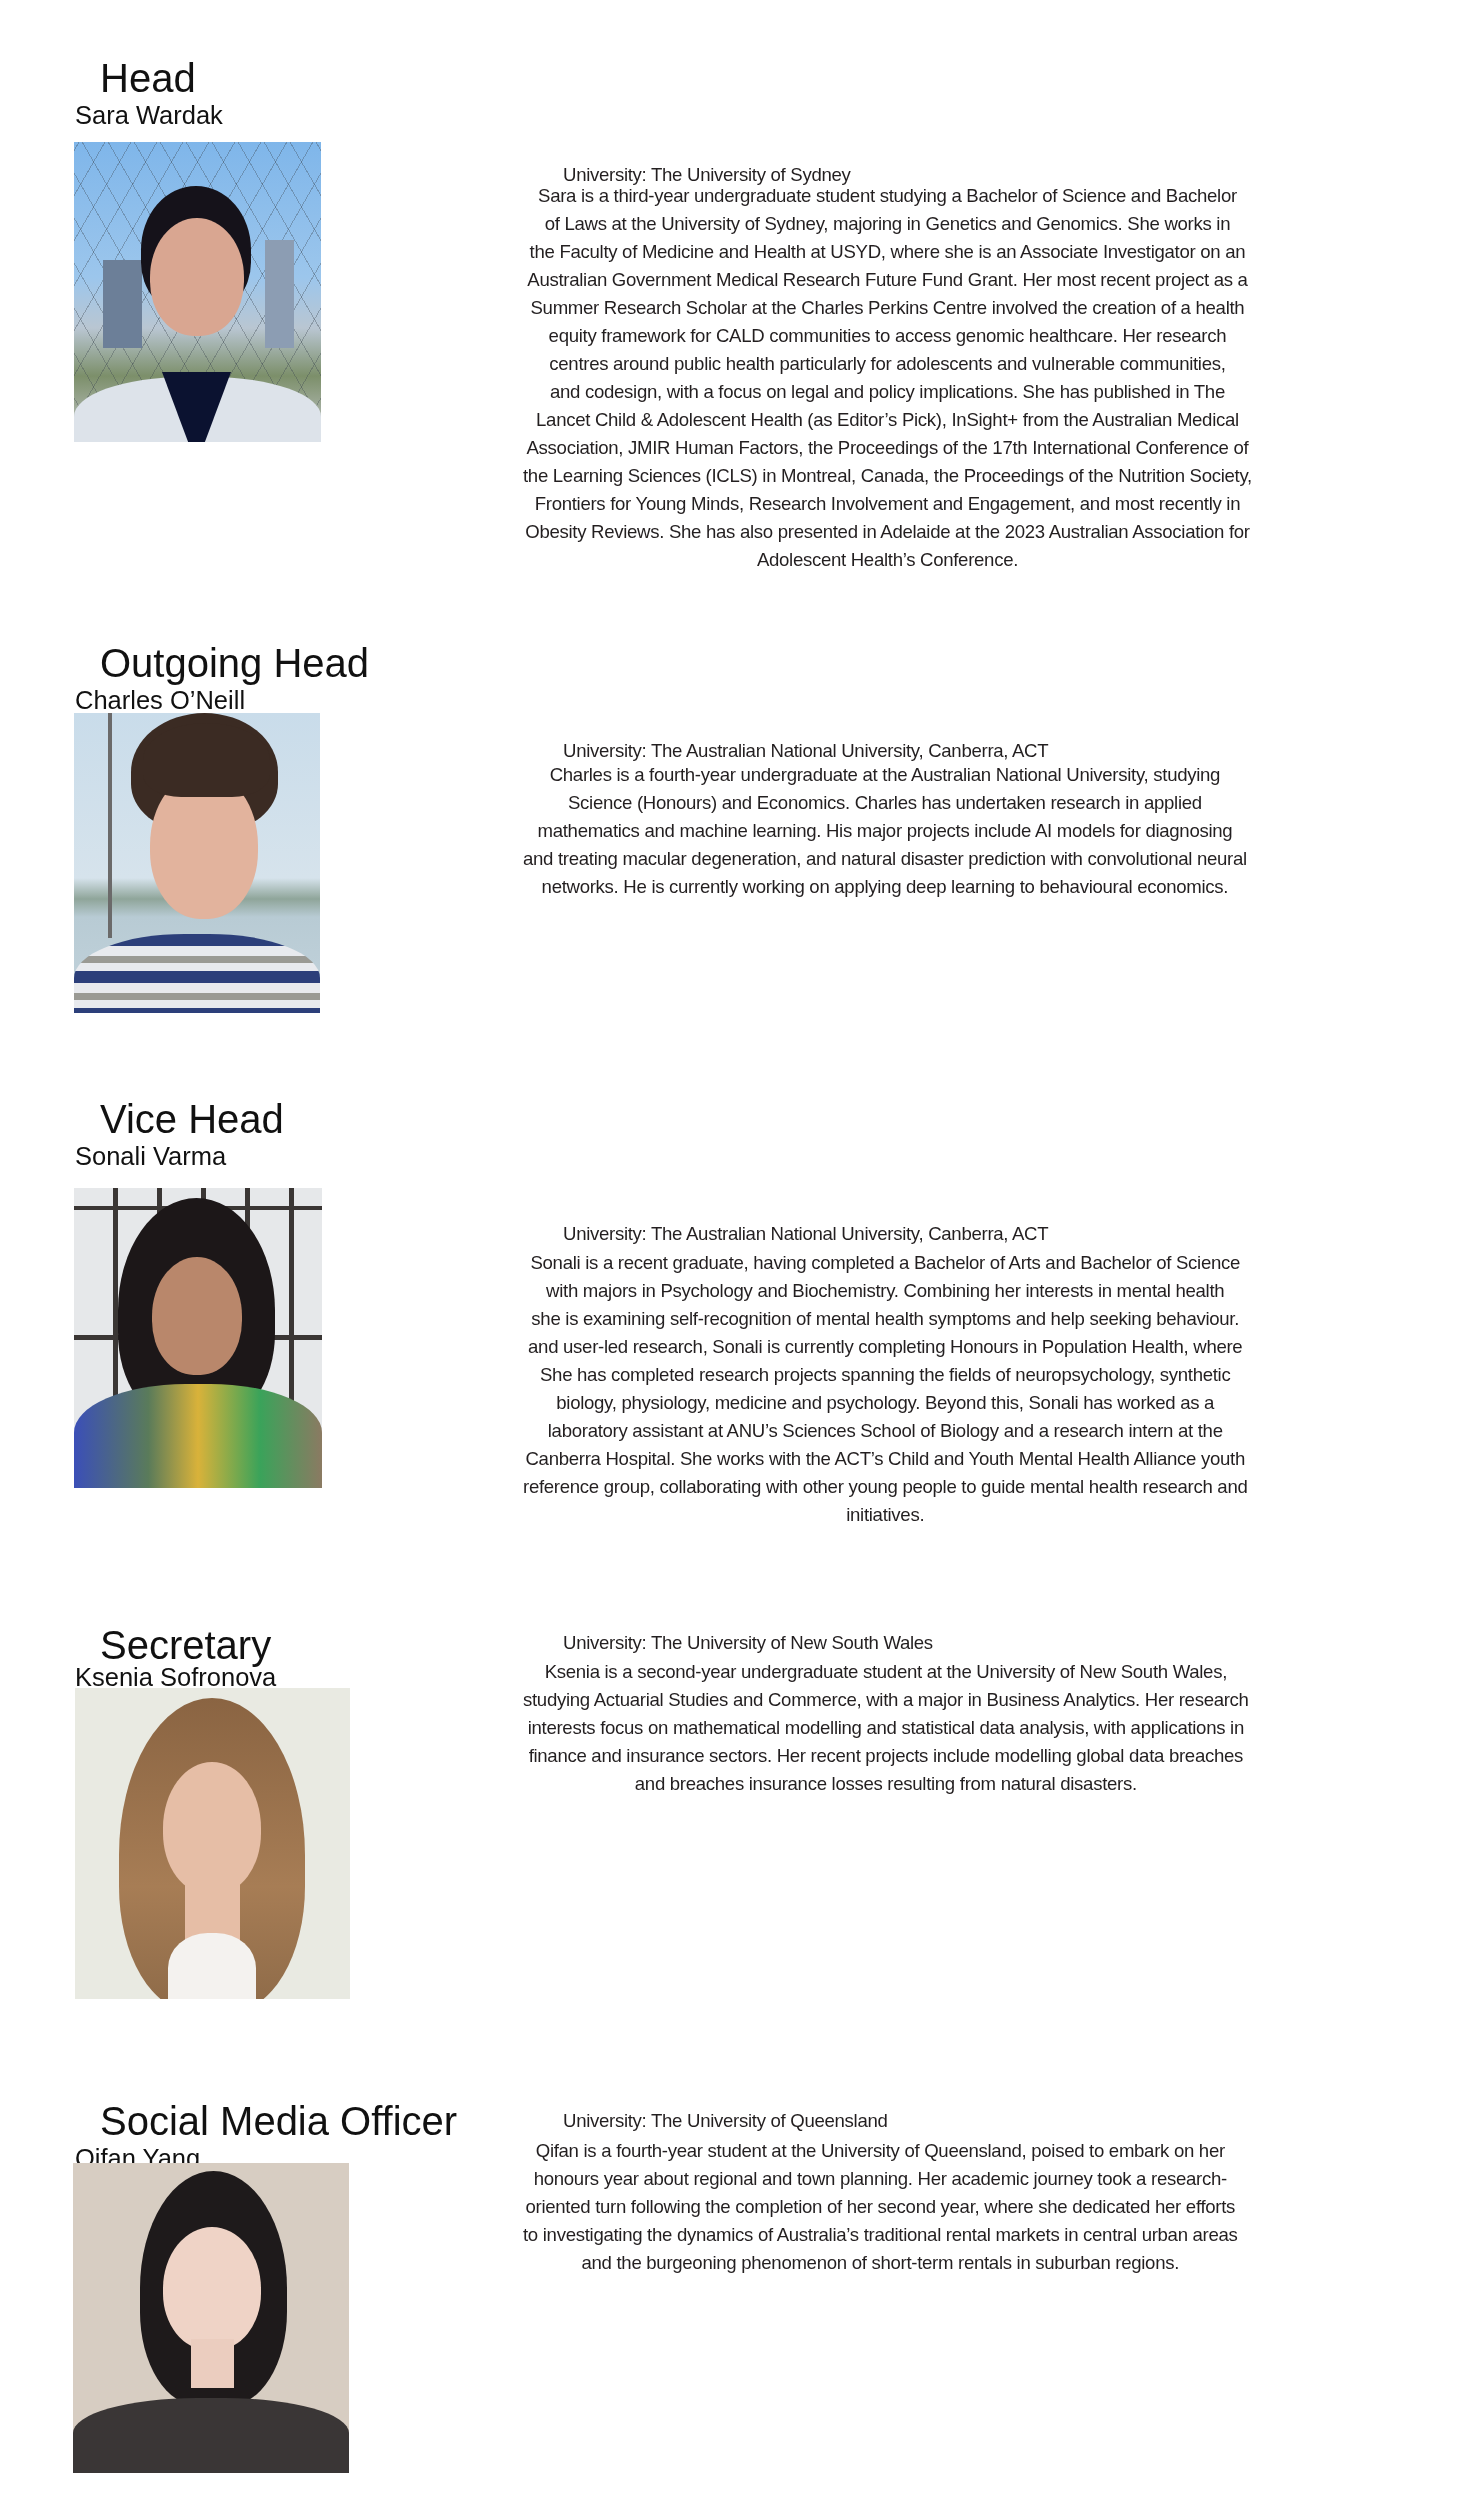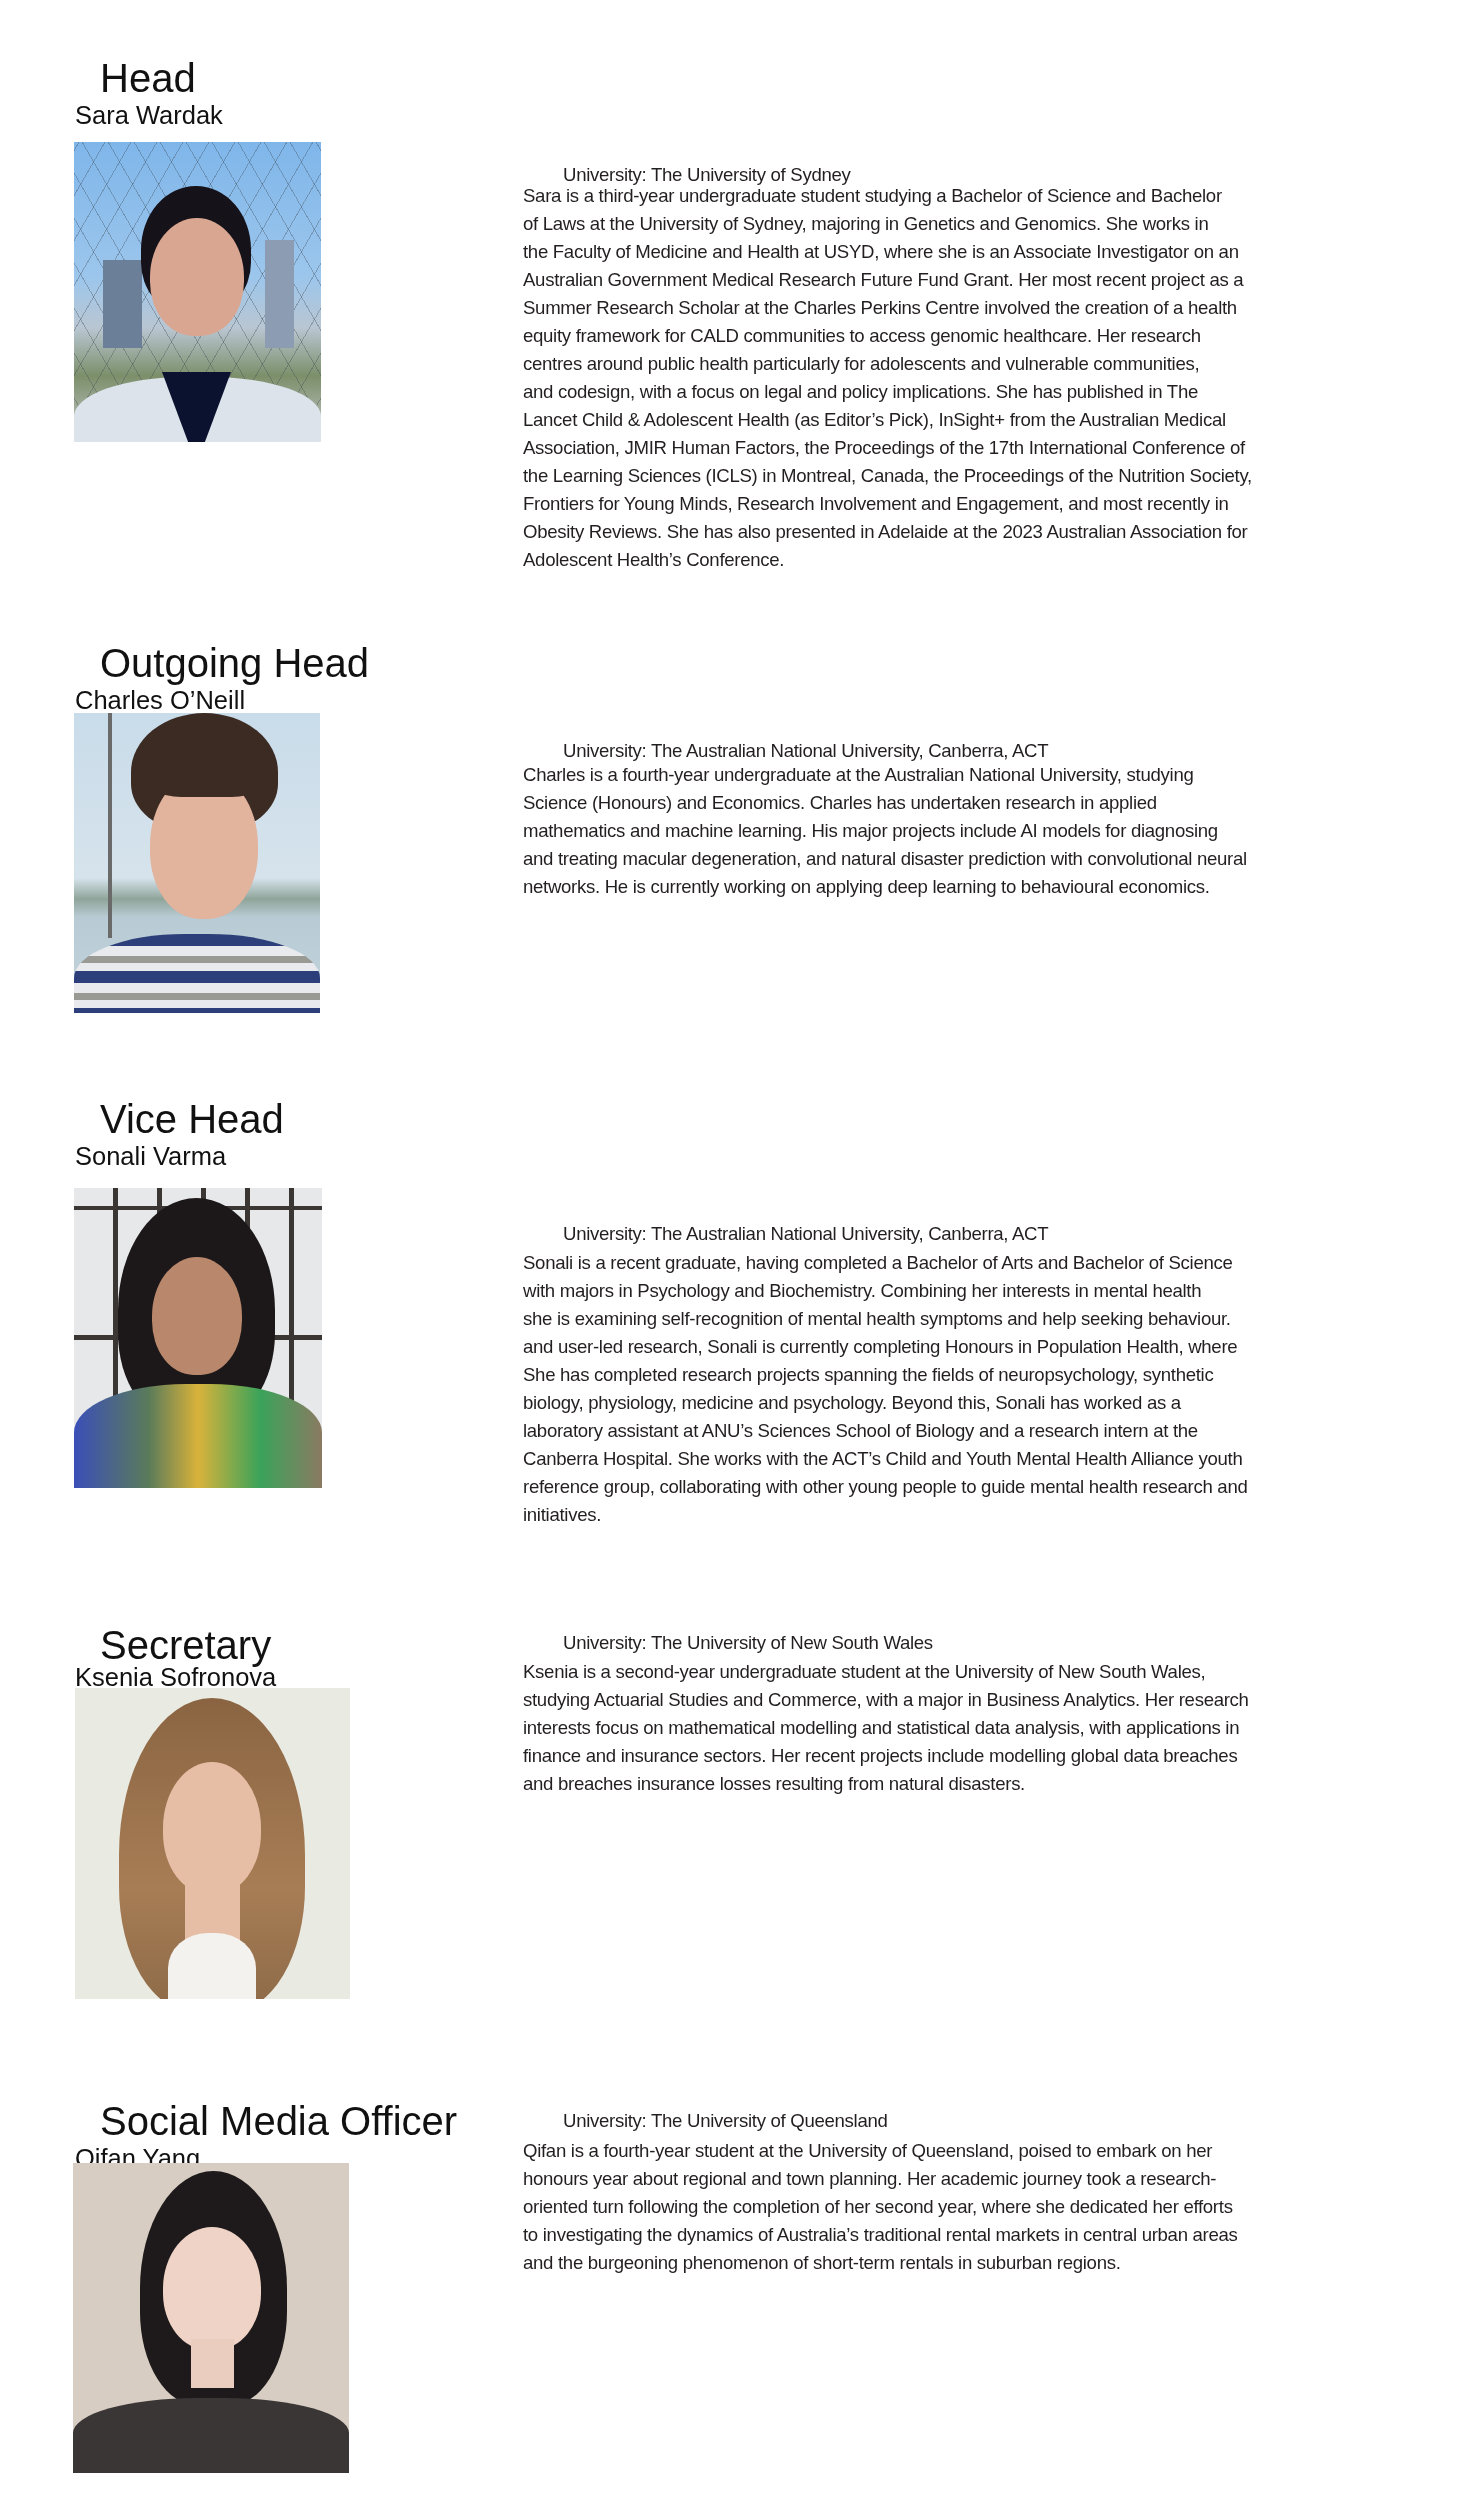--- a/index.html
+++ b/index.html
@@ -34,21 +34,21 @@
     .univ {
       position: absolute; left: 547px; margin: 16px;
       font-size: 18.6px; line-height: 28px; white-space: nowrap;
       letter-spacing: -0.3px;
     }
     .bio {
       position: absolute; left: 523px; margin: 0;
       font-size: 18.6px; line-height: 28px;
       letter-spacing: -0.3px;
     }
-    .bio .line { display: block; white-space: nowrap; height: 28px; }
+    .bio .line { display: block; white-space: nowrap; height: 28px; text-align: center; }
   </style>
 </head>
 <body>
 
 <section class="section">
   <h2 class="role-title" style="top:42px">Head</h2>
   <h3 class="member-name" style="top:100px">Sara Wardak</h3>
   <div class="photo" style="left:74px;top:142px;width:247px;height:300px;background:linear-gradient(180deg,#7fb6ea 0%,#9cc6ec 45%,#b9c6d2 62%,#7c8f6a 78%,#c9ccd2 100%);" aria-label="portrait-photo-sara-wardak">
     <div style="position:absolute;left:0;top:0;width:100%;height:100%;background:repeating-linear-gradient(60deg,transparent 0 21.6px,rgba(60,70,80,.35) 21.6px 22.5px),repeating-linear-gradient(-60deg,transparent 0 21.6px,rgba(60,70,80,.35) 21.6px 22.5px);"></div>
     <div style="position:absolute;left:29px;top:118px;width:39px;height:88px;background:#6c7f98;"></div>

